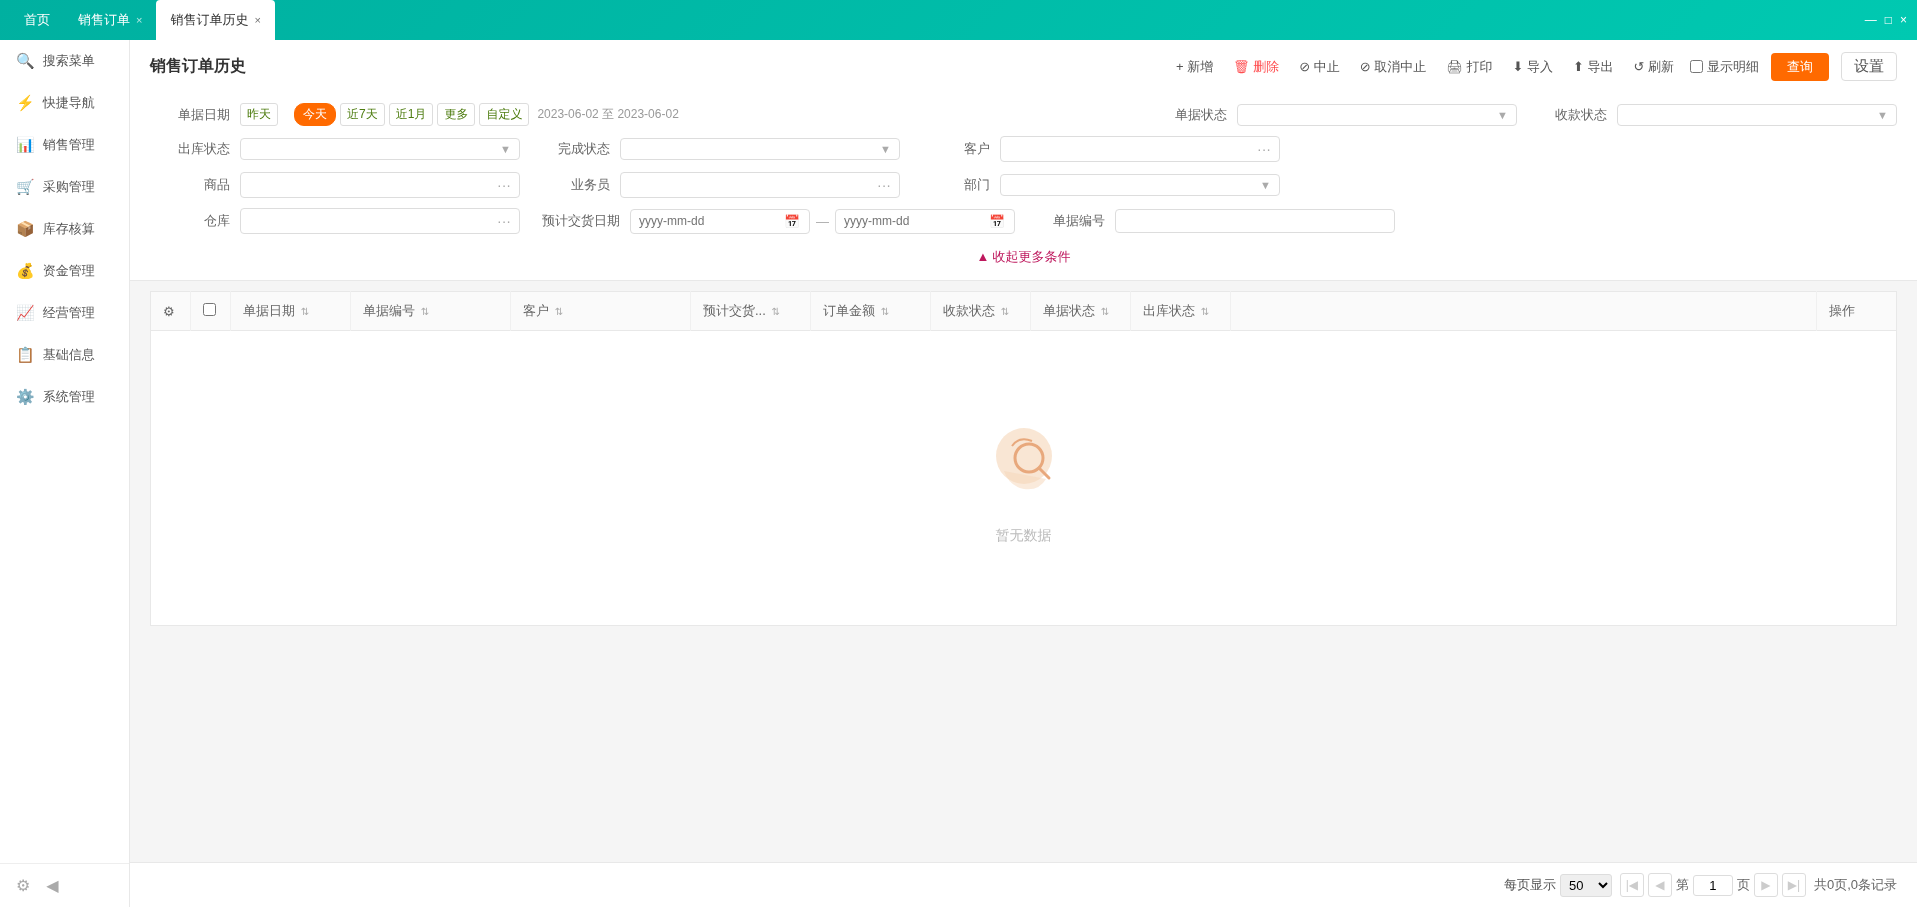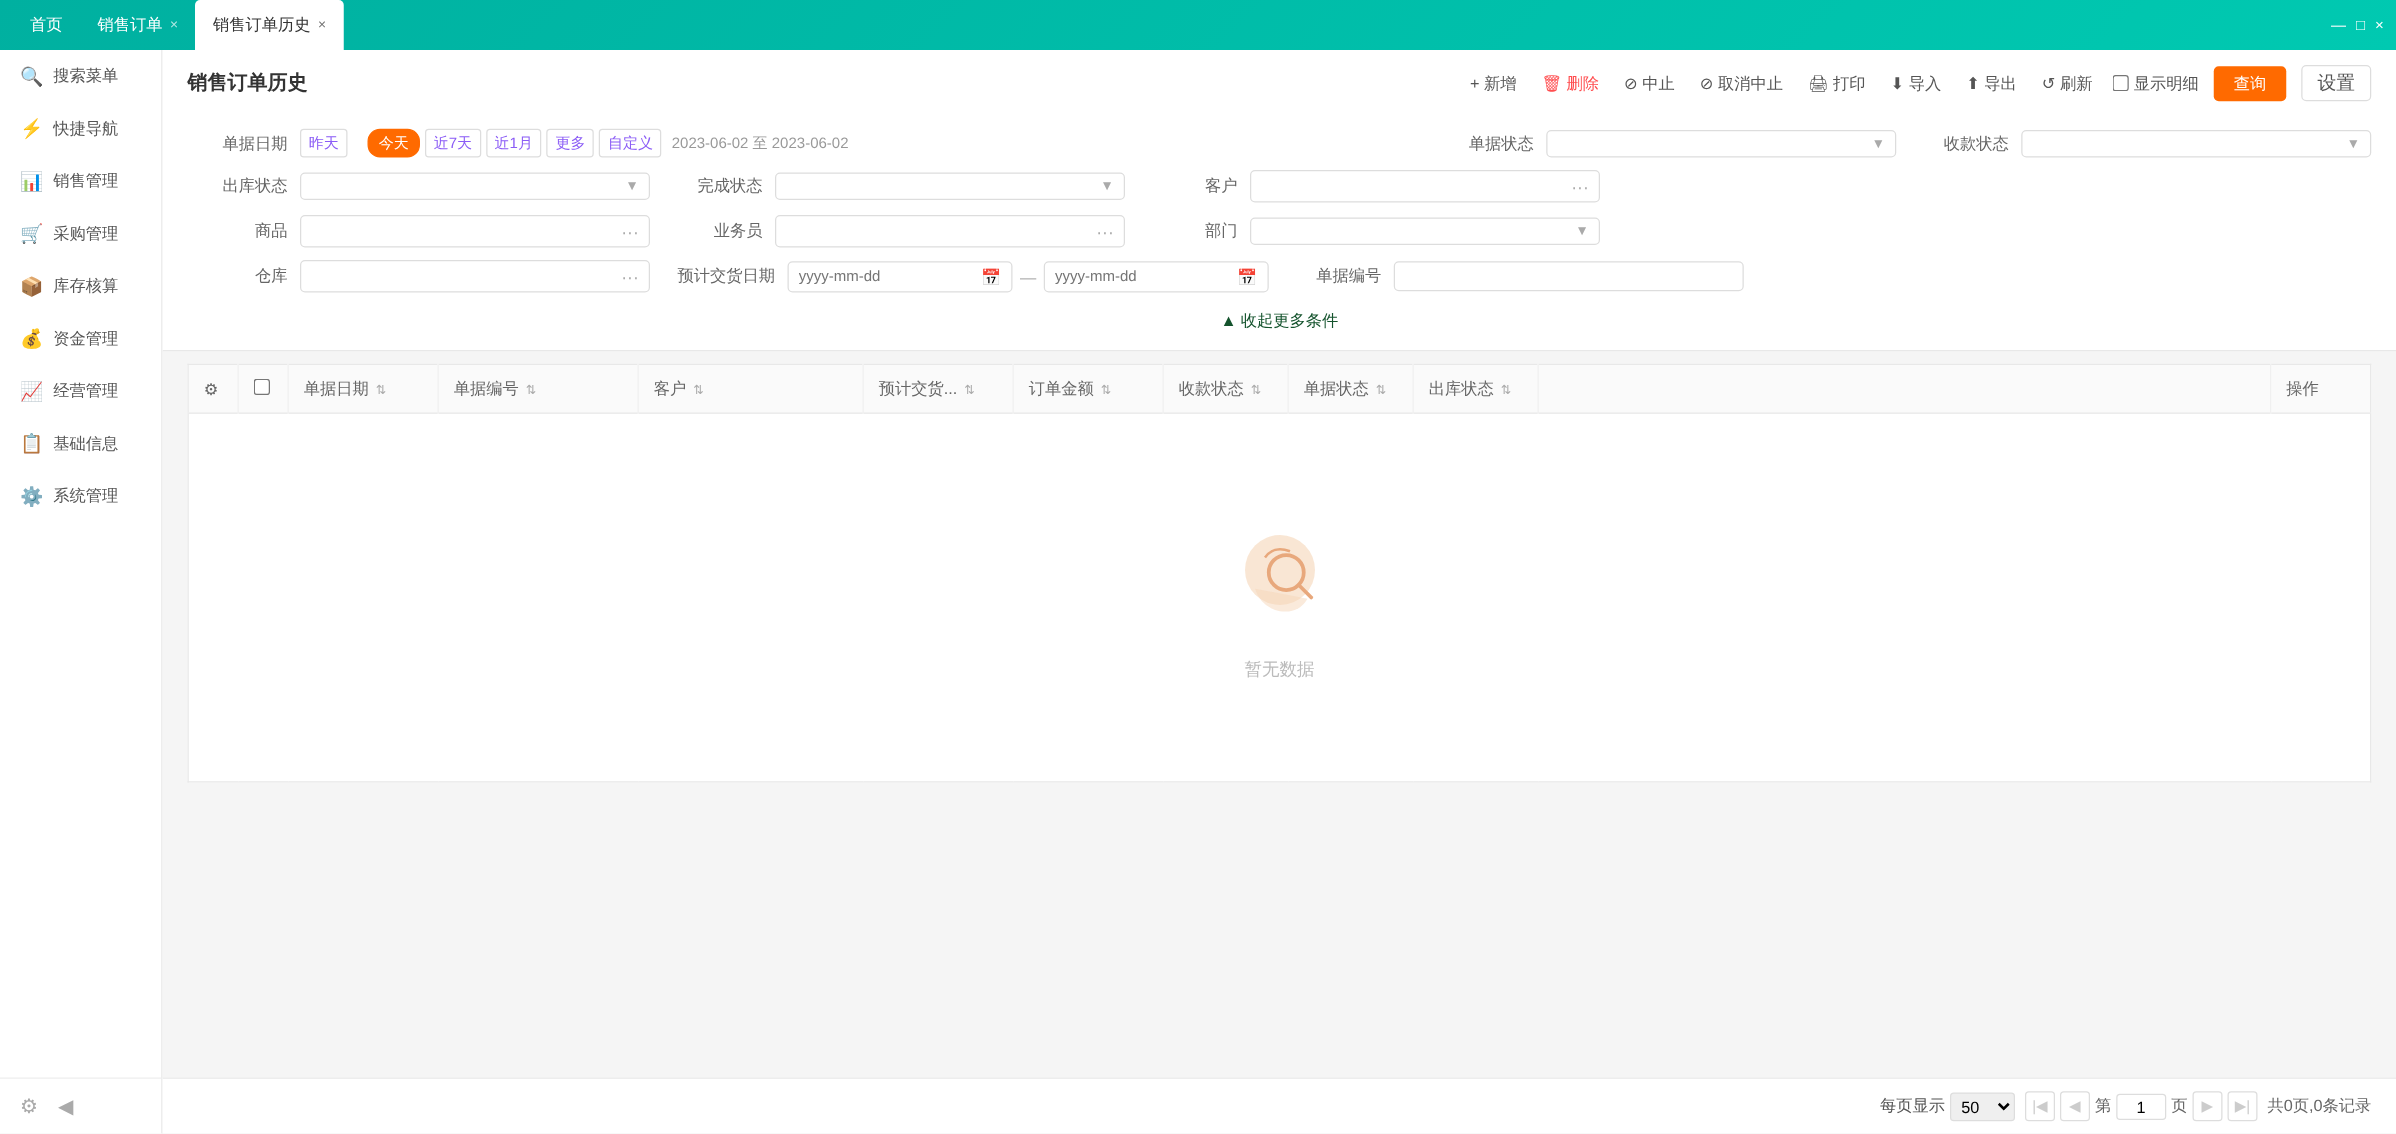--- a/index.html
+++ b/index.html
@@ -179,21 +179,21 @@
     .date-shortcut {
       display: flex;
       align-items: center;
       gap: 4px;
     }
     .date-btn {
       padding: 2px 6px;
       border: 1px solid #ddd;
       border-radius: 3px;
       cursor: pointer;
-      color: #8b5cf6;
+      color: #4d7c0f;
       font-size: 12px;
       background: white;
     }
     .date-btn.active {
       background: #ff6a00;
       color: white;
       border-color: #ff6a00;
       border-radius: 10px;
       padding: 2px 8px;
       margin-left: 12px;
@@ -261,21 +261,21 @@
       color: #bbb;
       font-size: 12px;
       background: transparent;
       width: 100px;
     }
     .filter-date-input .cal-icon { color: #aaa; font-size: 13px; }
     .filter-dash { color: #aaa; }
     .collapse-row {
       text-align: center;
       padding: 4px 0;
-      color: #14532d;
+      color: #be185d;
       cursor: pointer;
       font-size: 12px;
     }
 
     
     .table-wrapper {
       flex: 1;
       overflow: auto;
       padding: 10px 20px;
     }

